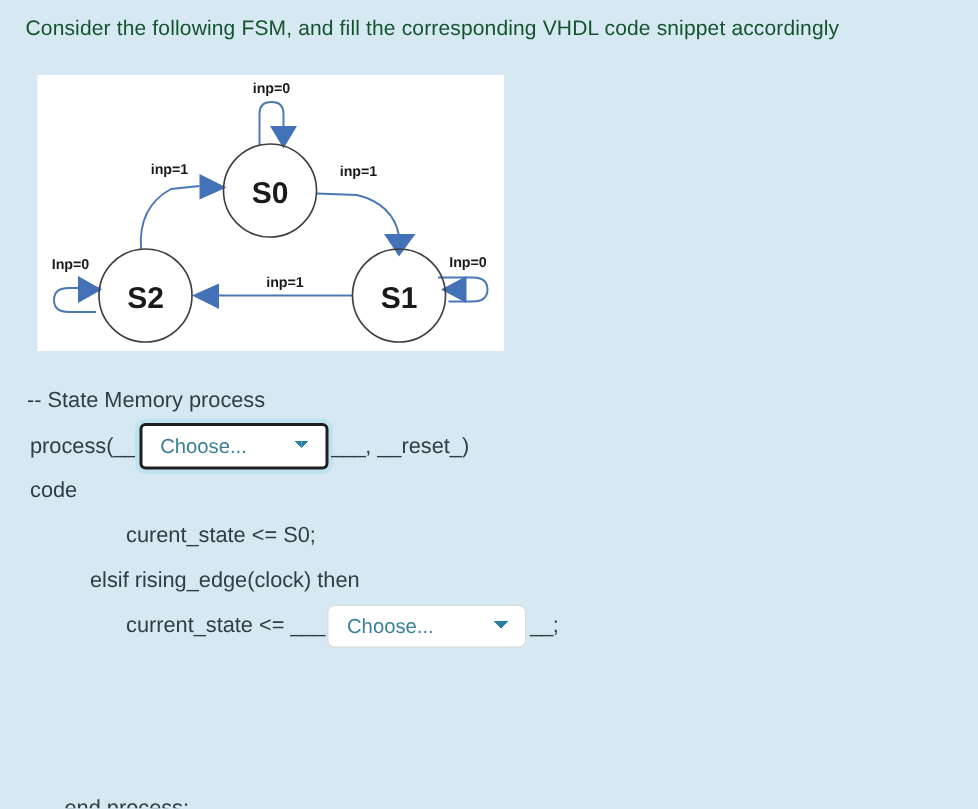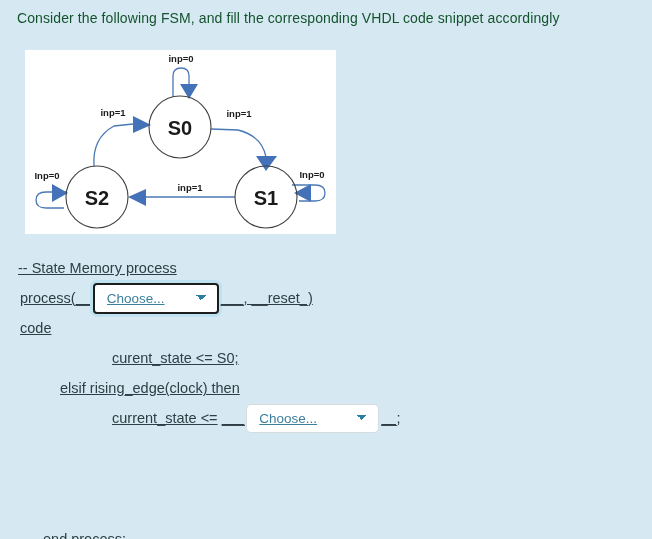--- a/index.html
+++ b/index.html
@@ -50,29 +50,28 @@
     position: relative;
     font-size: 14.5px;
     color: #2f3d44;
     white-space: nowrap;
     height: 30px;
     line-height: 30px;
   }
   .code-line > span,
   .code-line > select {
     vertical-align: middle;
-    text-decoration: underline;
   }
 
   .lbl { display: inline-block; }
 
   .indent-0 { padding-left: 18px; }
   .indent-1 { padding-left: 20px; }
   .indent-2 { padding-left: 60px; }
-  .indent-3 { padding-left: 112px; }
+  .indent-3 { padding-left: 84px; }
 
   
   select.choose {
     font-family: "Liberation Sans", sans-serif;
     font-size: 13.5px;
     color: #3b7f9c;
     background-color: #ffffff;
     border: 1px solid #d6dde0;
     border-radius: 5px;
     height: 29px;

